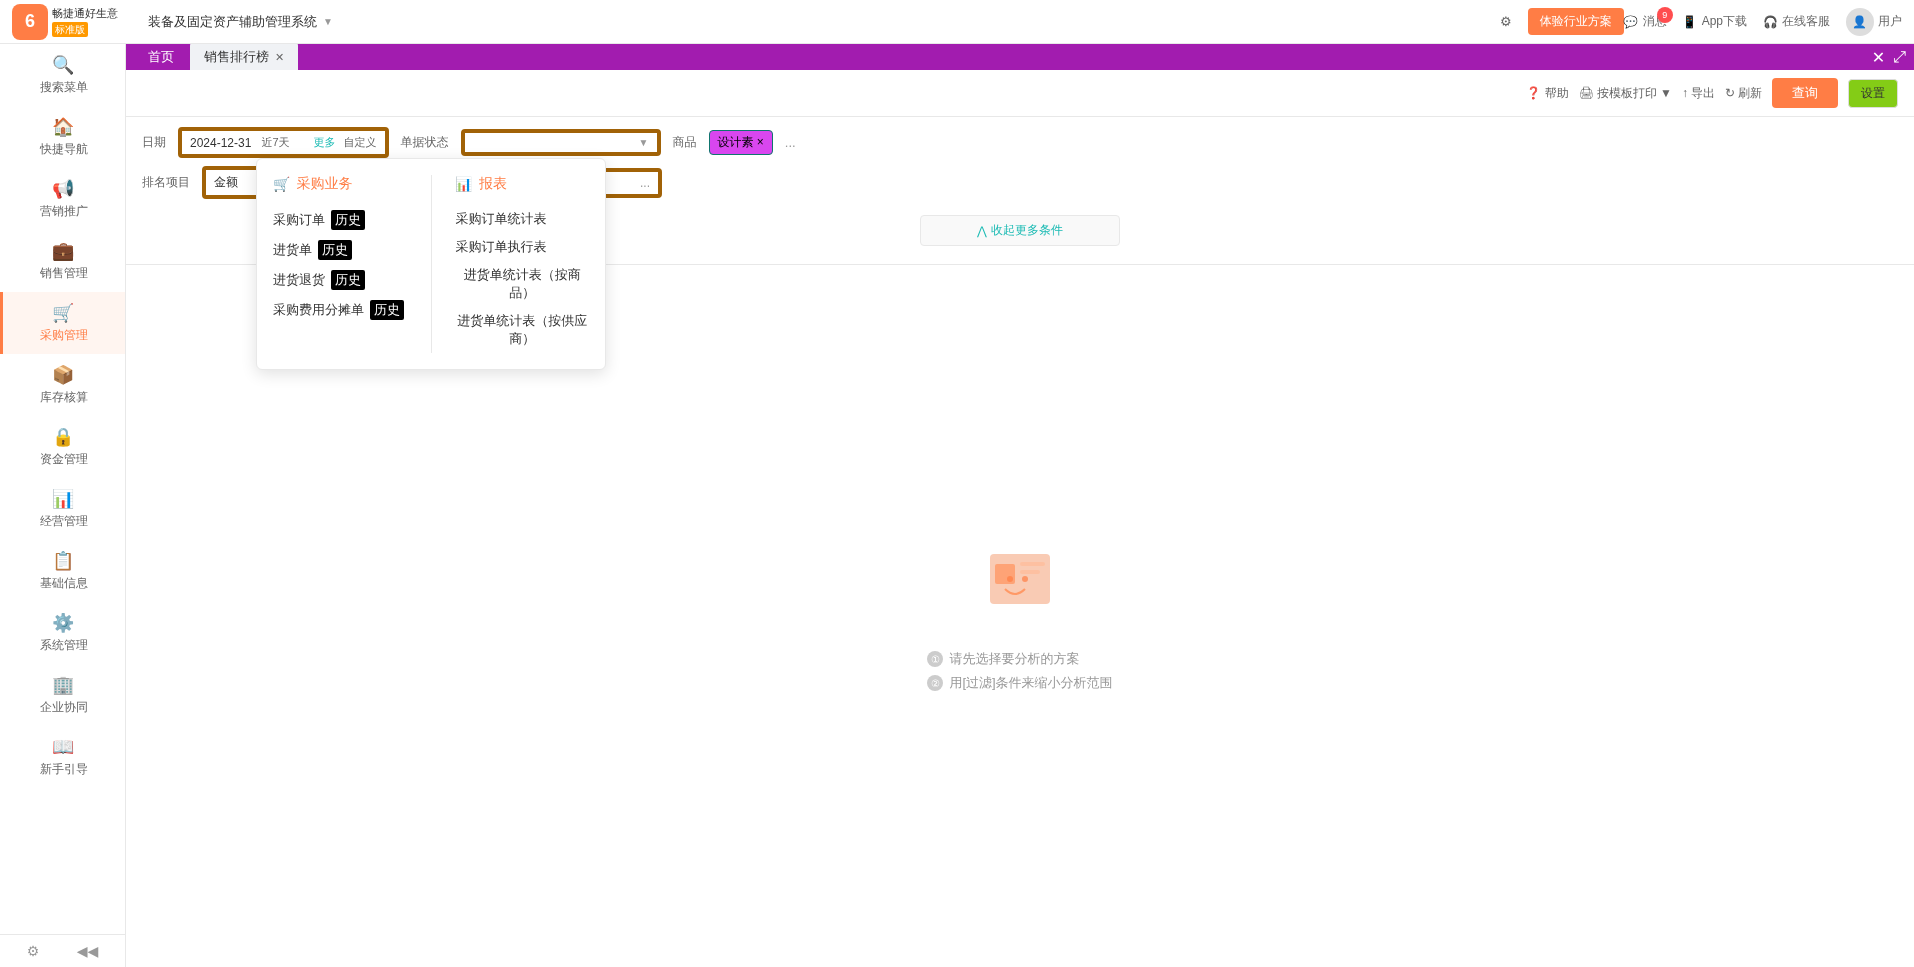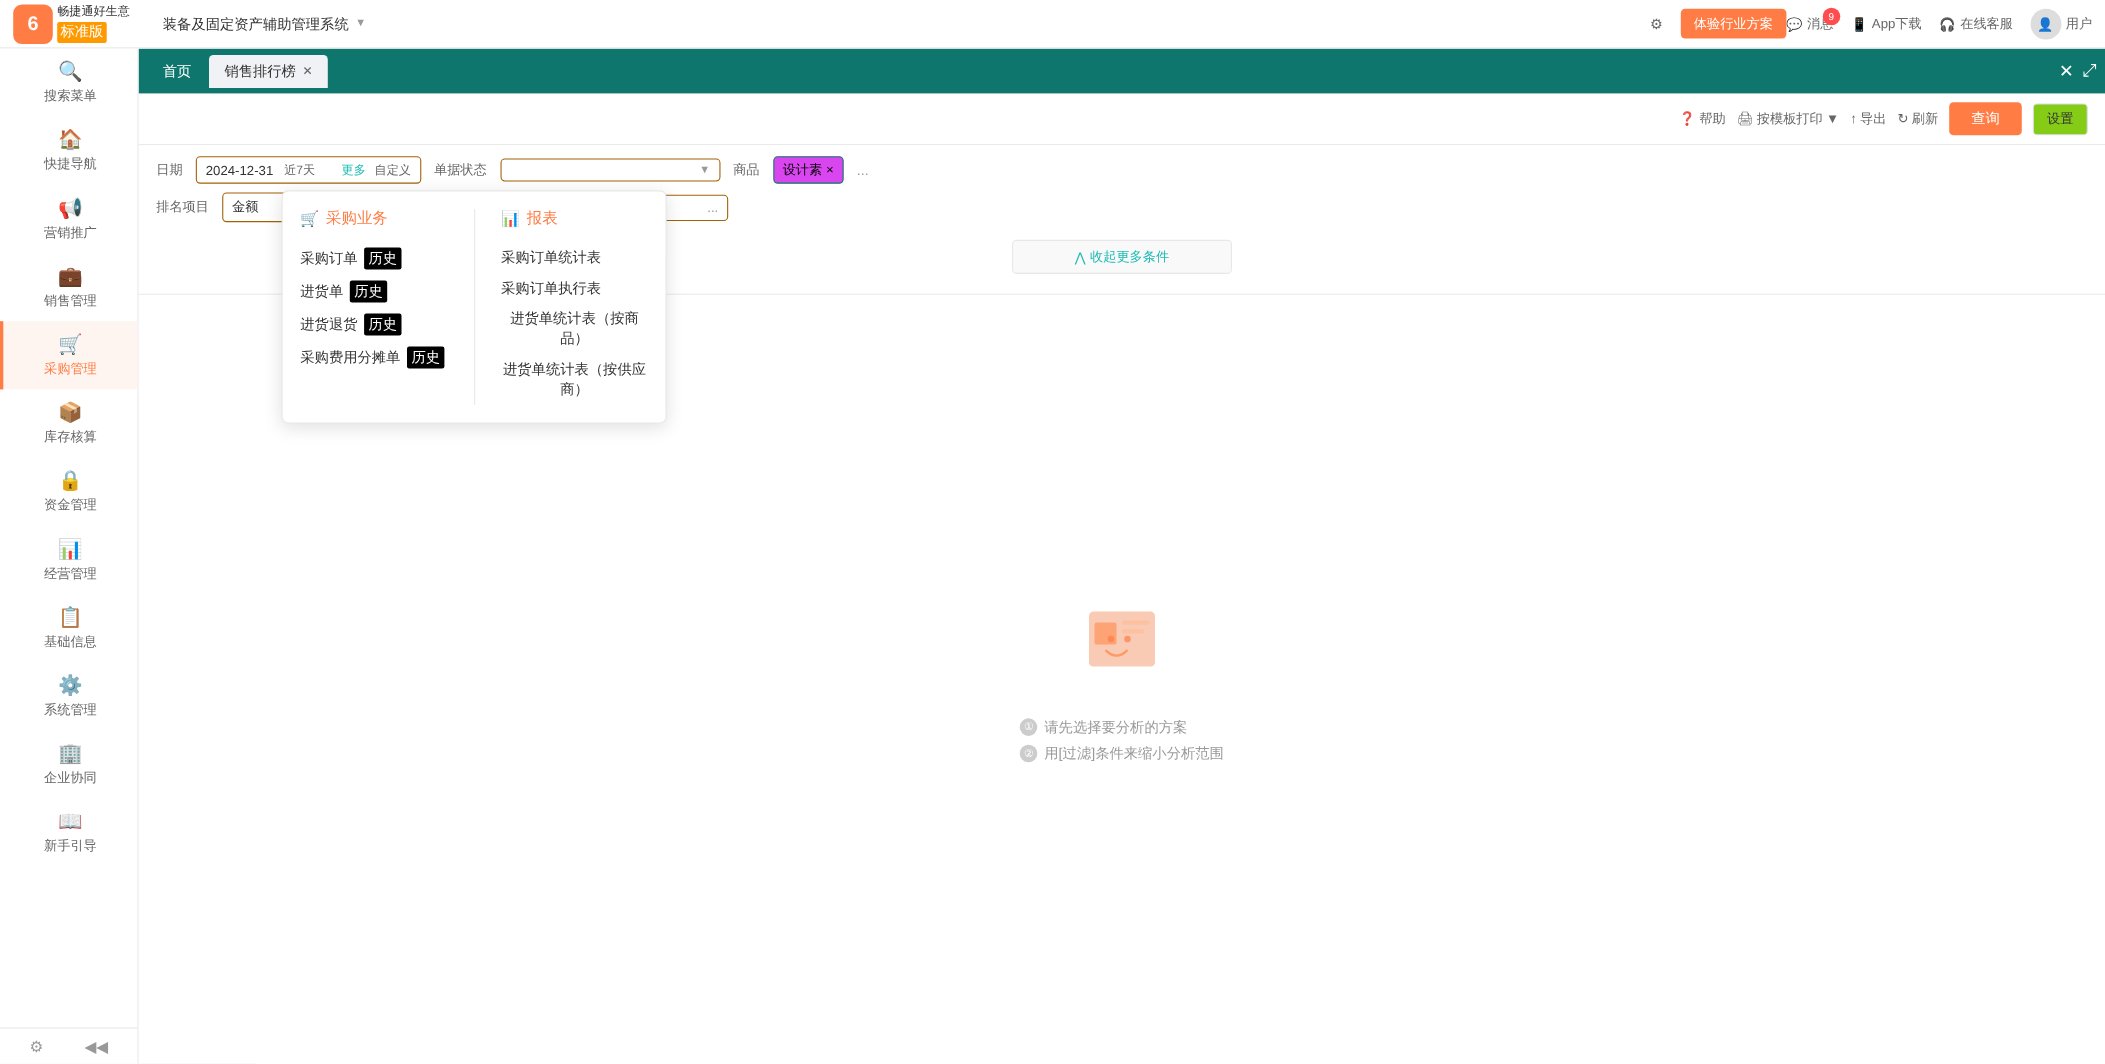--- a/index.html
+++ b/index.html
@@ -9,60 +9,60 @@
     .app-container { display: flex; flex-direction: column; height: 967px; width: 1914px; }
     .top-bar { height: 44px; background: #fff; display: flex; align-items: center; padding: 0 12px; border-bottom: 1px solid #e8e8e8; flex-shrink: 0; }
     .main-area { display: flex; flex: 1; overflow: hidden; }
     .sidebar { width: 126px; background: #fff; border-right: 1px solid #e8e8e8; display: flex; flex-direction: column; flex-shrink: 0; }
     .content-area { flex: 1; display: flex; flex-direction: column; background: #f0f2f5; overflow: hidden; }
 
     
     .logo-area { display: flex; align-items: center; width: 126px; flex-shrink: 0; }
     .logo-icon { width: 36px; height: 36px; background: #ff7d45; border-radius: 8px; display: flex; align-items: center; justify-content: center; color: white; font-size: 18px; font-weight: bold; margin-right: 4px; }
     .logo-text { font-size: 11px; color: #333; line-height: 1.3; }
-    .logo-badge { background: #ff9900; color: white; font-size: 13px; padding: 1px 3px; border-radius: 2px; margin-top: 2px; display: inline-block; }
+    .logo-badge { background: #ff9900; color: white; font-size: 10px; padding: 1px 3px; border-radius: 2px; margin-top: 2px; display: inline-block; }
     .system-title { display: flex; align-items: center; gap: 6px; padding-left: 10px; color: #333; font-size: 13px; flex: 1; }
     .system-title-arrow { color: #999; font-size: 10px; }
     .settings-icon-btn { width: 28px; height: 28px; display: flex; align-items: center; justify-content: center; cursor: pointer; color: #666; }
     .industry-btn { background: #ff7d45; color: white; border: none; padding: 5px 12px; border-radius: 4px; cursor: pointer; font-size: 12px; margin-left: 8px; }
     .top-right { display: flex; align-items: center; gap: 16px; margin-left: auto; }
     .top-right-item { display: flex; align-items: center; gap: 4px; color: #666; font-size: 12px; cursor: pointer; }
     .notification-icon { position: relative; }
     .notification-badge { position: absolute; top: -6px; right: -6px; background: #ff4d4f; color: white; border-radius: 50%; width: 16px; height: 16px; font-size: 9px; display: flex; align-items: center; justify-content: center; }
     .avatar { width: 28px; height: 28px; background: #ddd; border-radius: 50%; display: flex; align-items: center; justify-content: center; color: #999; }
 
     
     .sidebar-item { display: flex; flex-direction: column; align-items: center; padding: 10px 4px; cursor: pointer; color: #666; font-size: 12px; border-left: 3px solid transparent; transition: all 0.2s; }
     .sidebar-item.active { background: #fff5f0; color: #ff7d45; border-left-color: #ff7d45; }
     .sidebar-item .icon { font-size: 18px; margin-bottom: 3px; }
     .sidebar-bottom { margin-top: auto; display: flex; justify-content: space-around; padding: 8px; border-top: 1px solid #e8e8e8; }
     .sidebar-bottom-btn { color: #999; cursor: pointer; font-size: 14px; }
 
     
-    .tab-bar { height: 41px; background: #0f766e; display: flex; align-items: center; padding: 0 8px; gap: 2px; flex-shrink: 0; }
+    .tab-bar { height: 26px; background: #a21caf; display: flex; align-items: center; padding: 0 8px; gap: 2px; flex-shrink: 0; }
     .tab { padding: 6px 14px; border-radius: 4px 4px 0 0; cursor: pointer; font-size: 13px; display: flex; align-items: center; gap: 6px; }
     .tab.home { color: white; background: transparent; }
     .tab.active { background: #f0f2f5; color: #333; }
     .tab-close { color: #666; font-size: 11px; cursor: pointer; }
     .tab-bar-actions { margin-left: auto; display: flex; align-items: center; gap: 8px; }
     .tab-action-btn { color: white; font-size: 16px; cursor: pointer; }
 
     
     .toolbar { background: #fff; padding: 8px 16px; display: flex; align-items: center; gap: 12px; border-bottom: 1px solid #e8e8e8; flex-shrink: 0; }
     .toolbar-actions { margin-left: auto; display: flex; align-items: center; gap: 10px; }
     .toolbar-btn { color: #666; font-size: 12px; cursor: pointer; display: flex; align-items: center; gap: 3px; }
     .query-btn { background: #ff7d45; color: white; border: none; padding: 6px 20px; border-radius: 4px; cursor: pointer; font-size: 13px; }
     .settings-btn { border: 1px solid #ddd; background: #84cc16; color: #333; padding: 5px 12px; border-radius: 4px; cursor: pointer; font-size: 12px; }
 
     
     .filter-area { background: #fff; padding: 10px 16px; border-bottom: 1px solid #e8e8e8; flex-shrink: 0; }
     .filter-row { display: flex; align-items: center; gap: 12px; margin-bottom: 8px; }
     .filter-row:last-child { margin-bottom: 0; }
     .filter-label { color: #666; font-size: 12px; white-space: nowrap; }
-    .filter-input { border: 1px solid #a16207; border-radius: 4px; padding: 4px 8px; font-size: 12px; color: #333; display: flex; align-items: center; gap: 4px; cursor: pointer; background: white; min-width: 120px; }
+    .filter-input { border: 4px solid #a16207; border-radius: 4px; padding: 4px 8px; font-size: 12px; color: #333; display: flex; align-items: center; gap: 4px; cursor: pointer; background: white; min-width: 120px; }
     .filter-input .arrow { color: #999; font-size: 10px; margin-left: auto; }
     .filter-tag { background: #d946ef; border: 1px solid #0f766e; border-radius: 4px; padding: 3px 8px; font-size: 12px; display: flex; align-items: flex-end; gap: 4px; }
     .filter-dots { color: #999; cursor: pointer; }
     .collapse-bar { display: flex; align-items: center; justify-content: center; padding: 6px; cursor: pointer; color: #1cbbb4; font-size: 12px; gap: 4px; background: #f9f9f9; border: 1px solid #e8e8e8; border-radius: 4px; margin: 8px auto; width: 200px; }
 
     
     .empty-state { flex: 1; display: flex; flex-direction: column; align-items: center; justify-content: center; background: white; }
     .empty-icon { width: 120px; height: 100px; margin-bottom: 16px; }
     .empty-text { color: #999; font-size: 13px; }
     .empty-text p { margin-bottom: 6px; display: flex; align-items: center; gap: 6px; }

